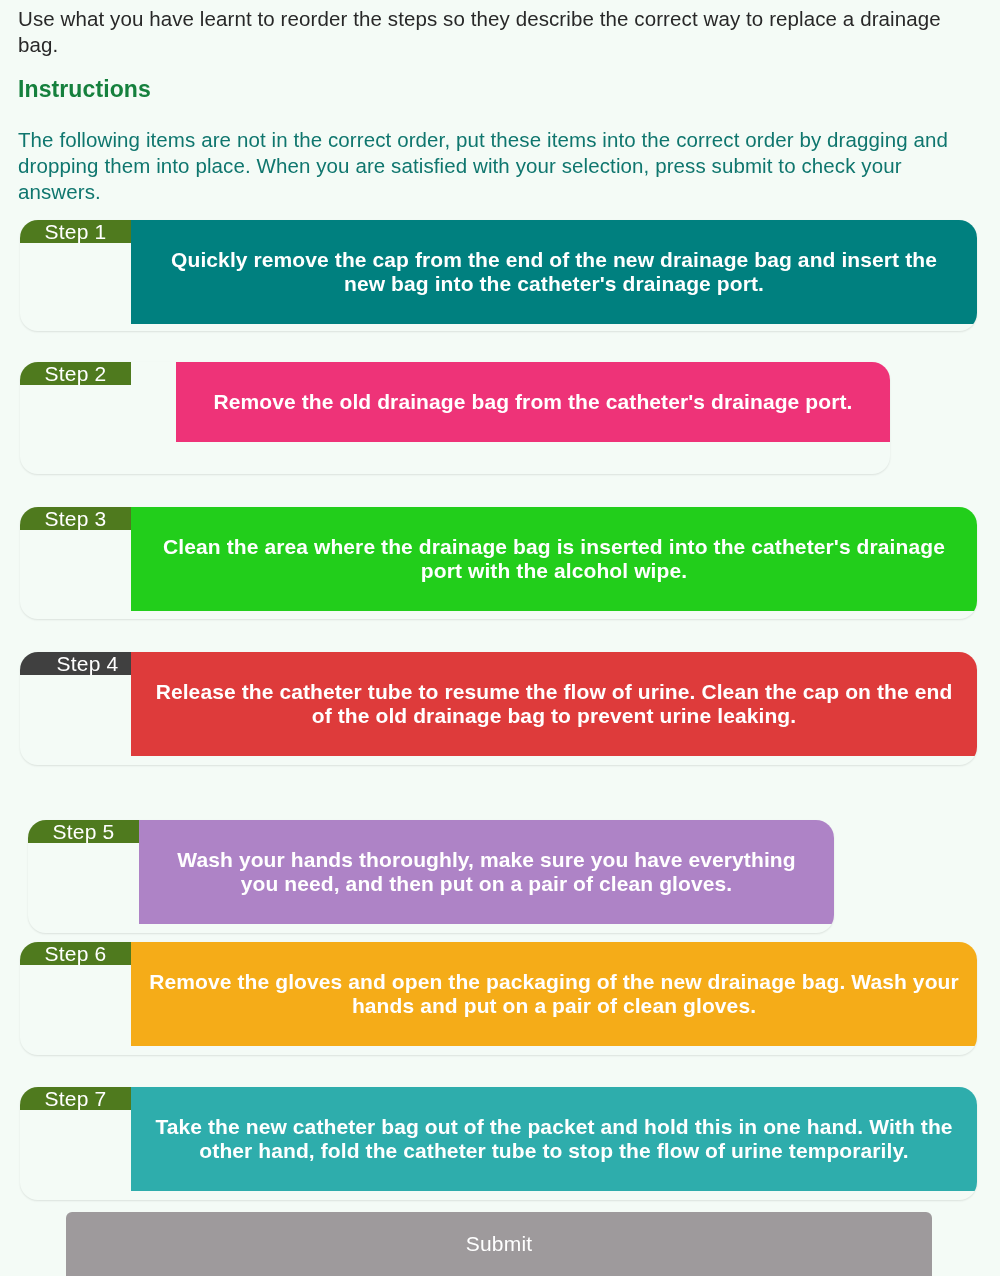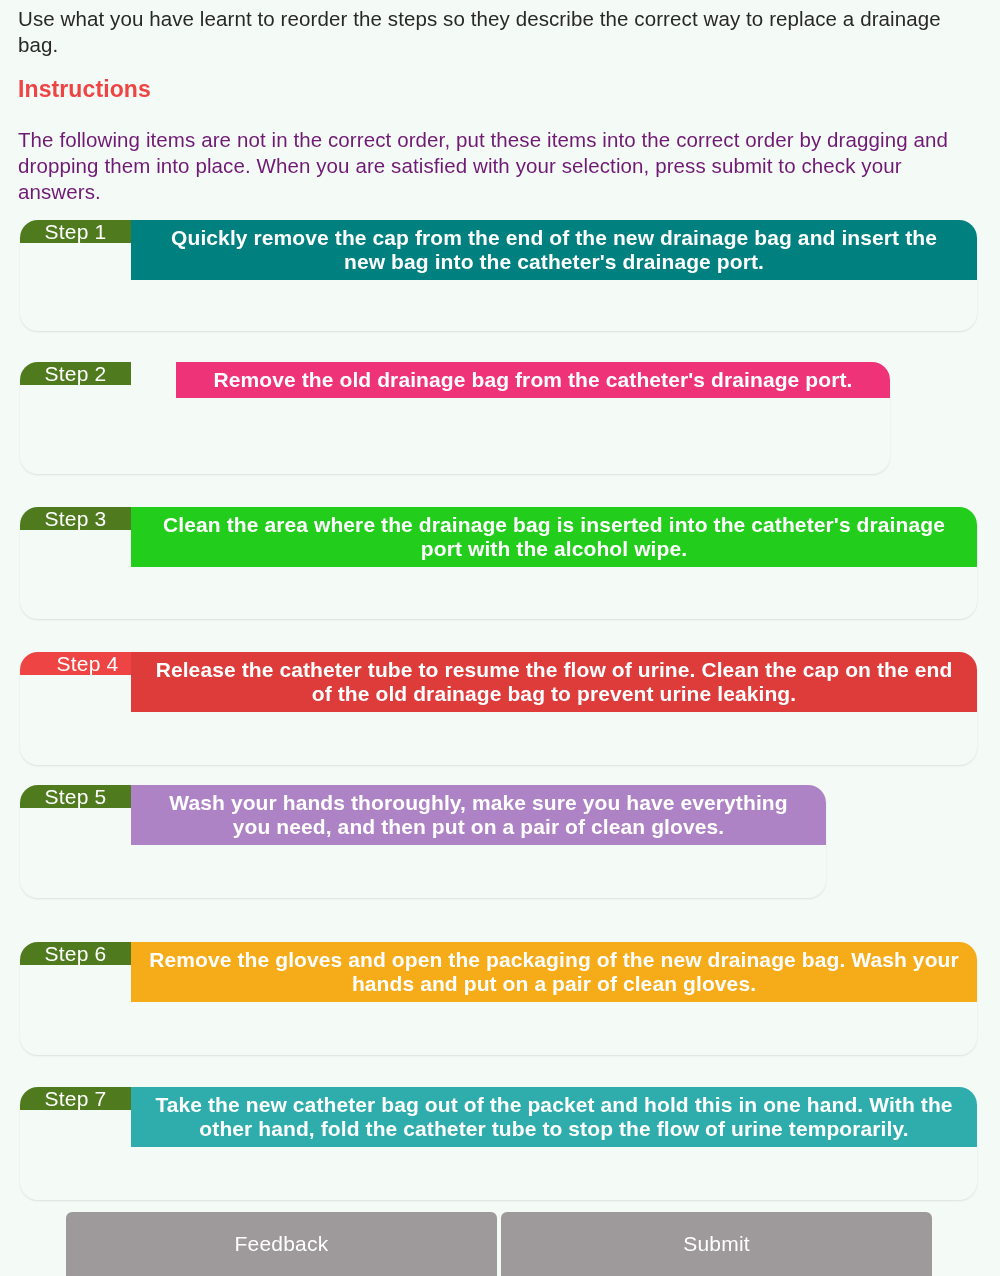--- a/index.html
+++ b/index.html
@@ -36,32 +36,32 @@
     color: #282828;
     letter-spacing: 0.1px;
   }
 
   .instructions-heading {
     position: absolute;
     left: 18px;
     top: 76px;
     font-size: 23px;
     font-weight: bold;
-    color: #ef4444;
+    color: #15803d;
     letter-spacing: 0.1px;
   }
 
   .instructions-text {
     position: absolute;
     left: 18px;
     top: 127px;
     width: 950px;
     font-size: 20.5px;
     line-height: 26px;
-    color: #701a75;
+    color: #0f766e;
     letter-spacing: 0.1px;
   }
 
   
   .cards {
     position: absolute;
     left: 0;
     top: 0;
     width: 1000px;
   }
@@ -94,21 +94,21 @@
   .step-body {
     flex: 1 1 auto;
     display: flex;
     align-items: center;
     justify-content: center;
     text-align: center;
     color: #ffffff;
     font-size: 21px;
     font-weight: bold;
     line-height: 24px;
-    padding: 6px 18px;
+    padding: 28px 18px;
     letter-spacing: 0.1px;
   }
 
   
   .button-row {
     position: absolute;
     left: 66px;
     top: 1212px;
     width: 866px;
     display: flex;
@@ -151,35 +151,34 @@
       </div>
       <div class="step-card" style="top: 362px; height: 112px; width: 870px; gap: 45px;">
         <div class="step-badge" style="background: rgb(79, 122, 30);">Step 2</div>
         <div class="step-body" style="background: rgb(238, 51, 120);">Remove the old drainage bag from the catheter's drainage port.</div>
       </div>
       <div class="step-card" style="top: 507px; height: 112px; width: 957px;">
         <div class="step-badge" style="background: rgb(79, 122, 30);">Step 3</div>
         <div class="step-body" style="background: rgb(34, 206, 27);">Clean the area where the drainage bag is inserted into the catheter's drainage port with the alcohol wipe.</div>
       </div>
       <div class="step-card" style="top: 652px; height: 113px; width: 957px;">
-        <div class="step-badge" style="background: #ef4444; padding-left: 24px;">Step 4</div>
+        <div class="step-badge" style="background: #404040; padding-left: 24px;">Step 4</div>
         <div class="step-body" style="background: rgb(222, 59, 59);">Release the catheter tube to resume the flow of urine. Clean the cap on the end of the old drainage bag to prevent urine leaking.</div>
       </div>
-      <div class="step-card" style="top: 785px; height: 113px; width: 806px;">
+      <div class="step-card" style="top: 820px; height: 113px; width: 806px; margin-left: 8px;">
         <div class="step-badge" style="background: rgb(79, 122, 30);">Step 5</div>
         <div class="step-body" style="background: rgb(174, 131, 198);">Wash your hands thoroughly, make sure you have everything you need, and then put on a pair of clean gloves.</div>
       </div>
       <div class="step-card" style="top: 942px; height: 113px; width: 957px;">
         <div class="step-badge" style="background: rgb(79, 122, 30);">Step 6</div>
         <div class="step-body" style="background: rgb(245, 172, 24);">Remove the gloves and open the packaging of the new drainage bag. Wash your hands and put on a pair of clean gloves.</div>
       </div>
       <div class="step-card" style="top: 1087px; height: 113px; width: 957px;">
         <div class="step-badge" style="background: rgb(79, 122, 30);">Step 7</div>
         <div class="step-body" style="background: rgb(46, 173, 172);">Take the new catheter bag out of the packet and hold this in one hand. With the other hand, fold the catheter tube to stop the flow of urine temporarily.</div>
       </div>
     </div>
 
   <div class="button-row">
-    <button class="action-button">Feedback</button>
     <button class="action-button">Submit</button>
   </div>
 
 </div>
 
 </body></html>

